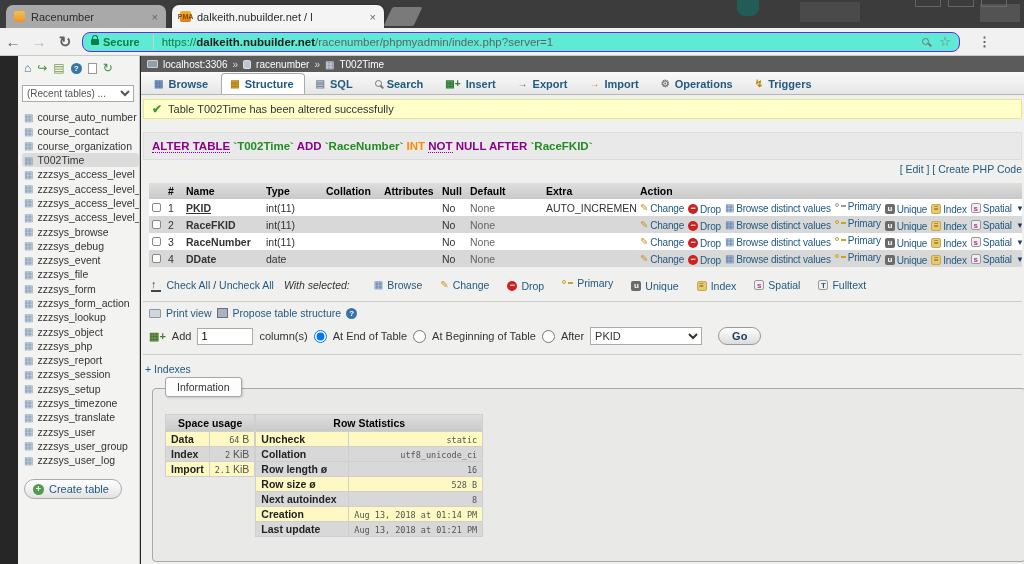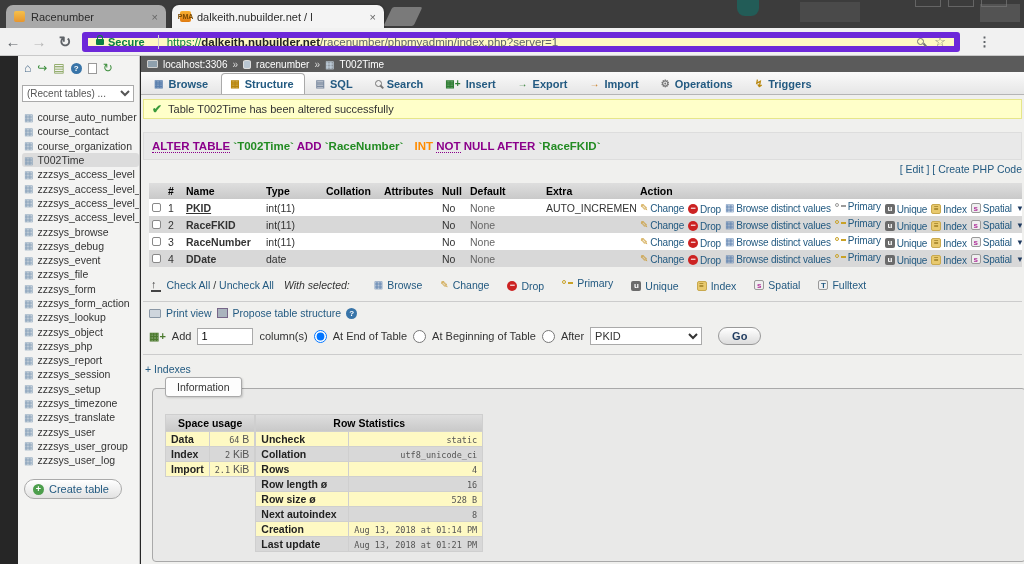--- a/index.html
+++ b/index.html
@@ -18,21 +18,21 @@
   .fav{width:11px;height:11px;border-radius:2px;margin-right:6px;flex:none;}
   .fav-orange{background:linear-gradient(#f6c04a,#e8962e);}
   .fav-pma{background:linear-gradient(#f8b133,#e07b10);color:#7a4a00;font-size:7px;font-weight:bold;
     display:flex;align-items:center;justify-content:center;}
   .tabtitle{flex:1;font-size:11px;color:#2b2b2b;white-space:nowrap;overflow:hidden;}
   .tabx{color:#666;font-size:11px;margin-left:6px;}
   .toolbar{position:absolute;left:0;top:28px;width:1024px;height:28px;background:#f1f1f1;
     display:flex;align-items:center;border-bottom:1px solid #c9c9c9;}
   .navbtn{font-size:15px;color:#5f6368;width:26px;text-align:center;font-weight:bold;}
   .navbtn.dis{color:#b5b5b5;}
-  .urlbar{height:20px;background:#fef9c3;border:6px solid #6d28d9;border-radius:3px;flex:0 0 auto;
+  .urlbar{height:20px;background:#5eead4;border:1px solid #6d28d9;border-radius:8px;flex:0 0 auto;
     width:878px;margin-left:4px;display:flex;align-items:center;padding:0 8px;}
   .lockwrap{display:flex;align-items:center;margin-right:5px;}
   .lock{width:8px;height:6px;background:#0b8043;border-radius:1px;position:relative;display:inline-block;margin-right:4px;}
   .lock::before{content:"";position:absolute;top:-4px;left:1px;width:4px;height:4px;border:1.5px solid #0b8043;border-bottom:none;border-radius:3px 3px 0 0;}
   .securetxt{color:#0b8043;font-size:11px;font-weight:bold;}
   .urlsep{width:1px;height:14px;background:#d0d0d0;margin:0 8px;}
   .urltext{font-size:11.5px;color:#5f6368;white-space:nowrap;overflow:hidden;flex:1;}
   .urltext .scheme{color:#0b8043;}
   .urltext .host{color:#202124;font-weight:bold;}
   .magi{display:inline-block;width:7px;height:7px;border:1.5px solid #757575;border-radius:50%;position:relative;margin:0 10px 0 4px;flex:none;}
@@ -72,21 +72,21 @@
   .ntab.active{background:#fff;border-color:#aaa;}
   .ti{font-size:10px;line-height:10px;}
   .msg{margin:4px 2px 0 2px;background:#ffffc9;border:1px solid #e6e68a;height:20px;display:flex;
     align-items:center;padding-left:8px;font-size:11px;color:#333;gap:6px;}
   .okmark{color:#3a9a3a;font-size:12px;font-weight:bold;}
   .sqlbox{margin:13px 2px 0 2px;background:#e9e9e9;border:1px solid #dddddd;padding:7px 8px;font-size:11.5px;
     font-weight:bold;white-space:nowrap;overflow:hidden;}
   .tok-kw{color:#8b008b;}
   .tok-kwu{color:#8b008b;border-bottom:1px dotted #8b008b;}
   .tok-id{color:#228b22;font-weight:bold;}
-  .tok-ty{color:#ff8c00;margin-left:8px;}
+  .tok-ty{color:#ff8c00;}
   .editrow{text-align:right;font-size:10.5px;padding:3px 2px 0 14px;white-space:nowrap;}
   
   table.struct{border-collapse:collapse;width:calc(100% - 10px);margin:8px 2px 0 8px;table-layout:fixed;}
   table.struct th{background:linear-gradient(#dedede,#c9c9c9);font-size:10.5px;text-align:left;
     padding:2px 3px;height:16px;font-weight:bold;color:#000;}
   table.struct td{font-size:10.5px;padding:1px 3px;height:17px;white-space:nowrap;overflow:hidden;}
   tr.odd td{background:#ffffff;}
   tr.even td{background:#d8d8d8;}
   td.nm,".pk"{font-weight:bold;}
   td.nm{font-weight:bold;}
@@ -649,24 +649,20 @@
         </thead>
       <tbody id="statsbody">
           <tr class="srow-odd">
             <td class="lbl" style="min-width:92px">Uncheck</td>
             <td class="val" style="min-width:112px"><span class="mono">static</span></td>
           </tr>
           <tr class="srow-even">
             <td class="lbl" style="min-width:92px">Collation</td>
             <td class="val" style="min-width:112px"><span class="mono">utf8_unicode_ci</span></td>
           </tr>
-          <tr class="srow-odd">
-            <td class="lbl" style="min-width:92px">Rows</td>
-            <td class="val" style="min-width:112px"><span class="mono">4</span></td>
-          </tr>
           <tr class="srow-even">
             <td class="lbl" style="min-width:92px">Row length ø</td>
             <td class="val" style="min-width:112px"><span class="mono">16</span></td>
           </tr>
           <tr class="srow-odd">
             <td class="lbl" style="min-width:92px">Row size ø</td>
             <td class="val" style="min-width:112px"><span class="mono">528 B</span></td>
           </tr>
           <tr class="srow-even">
             <td class="lbl" style="min-width:92px">Next autoindex</td>

